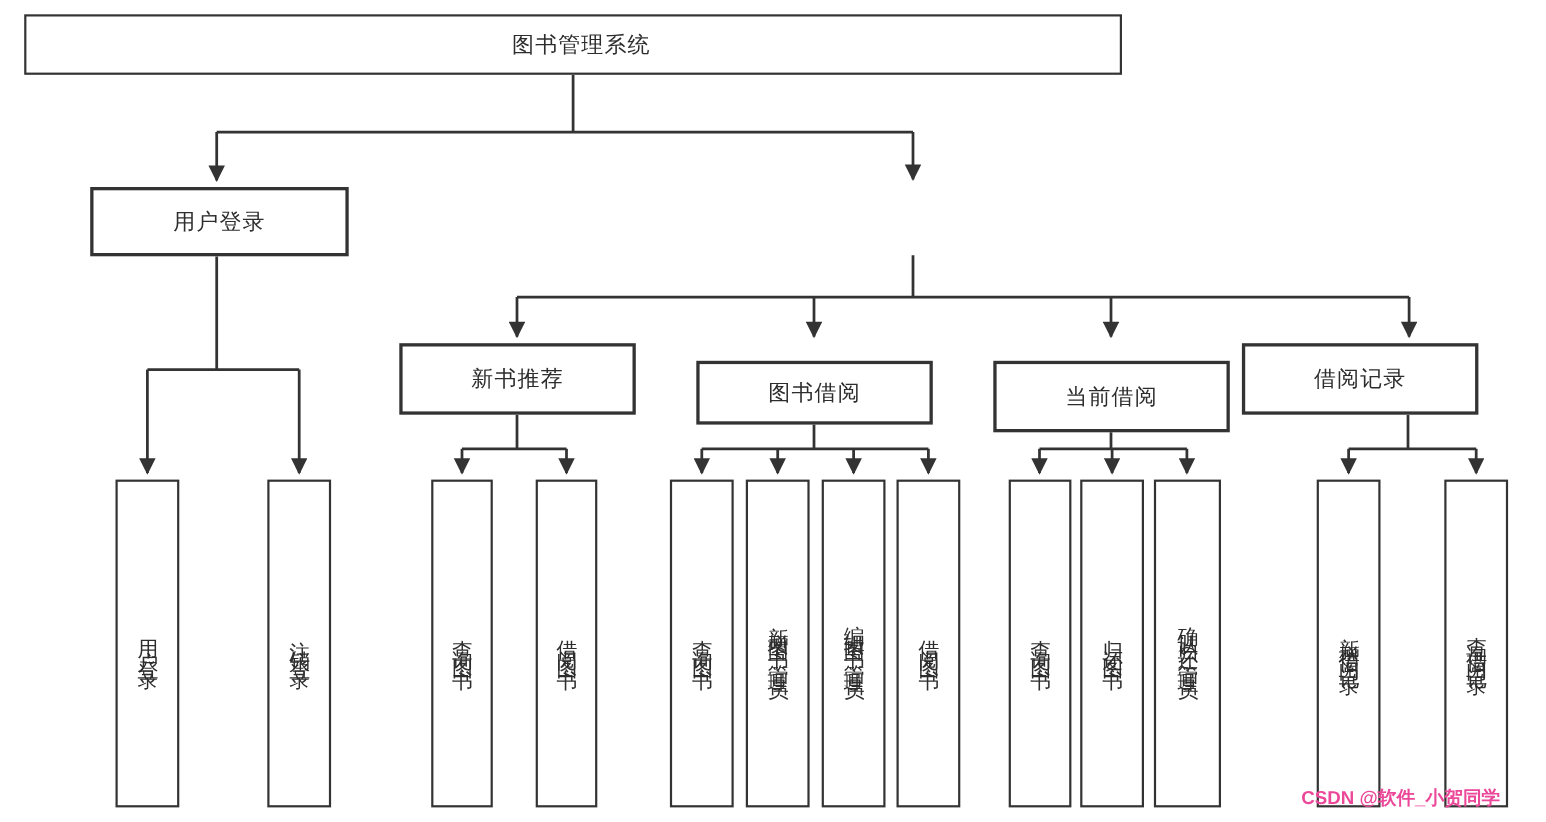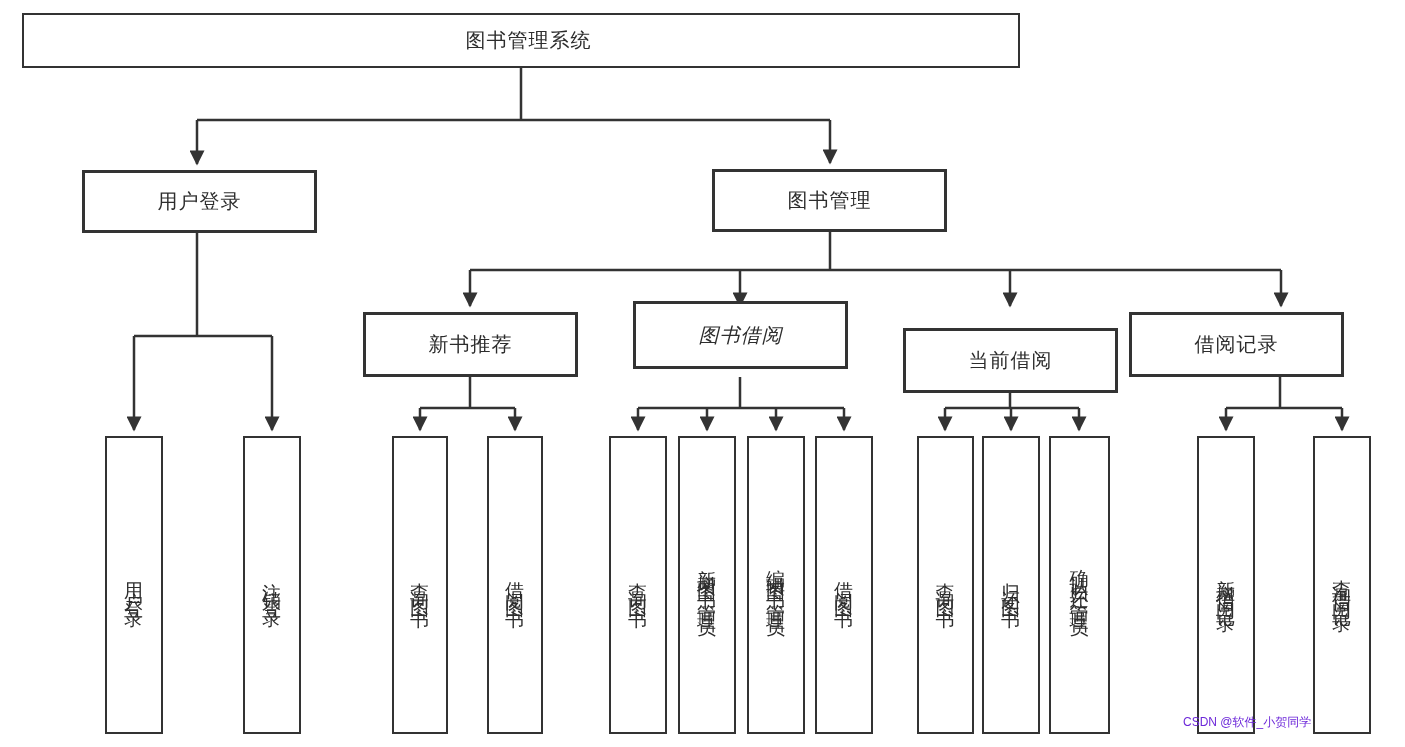--- a/index.html
+++ b/index.html
@@ -18,21 +18,21 @@
     position:absolute;background:#ffffff;border:2px solid #333333;box-sizing:border-box;
     display:flex;align-items:center;justify-content:center;
   }
   .leaf > span{
     writing-mode:vertical-rl;text-orientation:upright;
     font-size:19px;line-height:1;letter-spacing:9px;color:#2d2d2d;white-space:nowrap;
   }
   .leaf.long > span{letter-spacing:7px;}
   .watermark{
     position:absolute;left:1183px;top:714px;width:215px;
-    font-size:12px;color:#6d28d9;white-space:nowrap;z-index:5;
+    font-size:17px;color:#ec4899;white-space:nowrap;z-index:5;font-weight:bold;
   }
 </style>
 </head>
 <body>
 
 <div class="canvas">
 
   <svg class="connectors" viewBox="0 0 1405 747" xmlns="http://www.w3.org/2000/svg">
     <defs>
       <marker id="arrow" viewBox="0 0 10 10" refX="9" refY="5" markerWidth="8" markerHeight="6" orient="auto">
@@ -71,28 +71,25 @@
     </g>
   </svg>
 
   <div class="node root" style="left:22px;top:13px;width:998px;height:55px;">
     <span>图书管理系统</span>
   </div>
 
   <div class="node" style="left:82px;top:170px;width:235px;height:63px;">
     <span>用户登录</span>
   </div>
-  <div class="node" style="left:712px;top:169px;width:235px;height:63px;">
-    <span>图书管理</span>
-  </div>
 
   <div class="node" style="left:363px;top:312px;width:215px;height:65px;">
     <span>新书推荐</span>
   </div>
-  <div class="node" style="left:633px;top:301px;width:215px;height:68px;font-style:italic;">
+  <div class="node" style="left:633px;top:328px;width:215px;height:58px;">
     <span>图书借阅</span>
   </div>
   <div class="node" style="left:903px;top:328px;width:215px;height:65px;">
     <span>当前借阅</span>
   </div>
   <div class="node" style="left:1129px;top:312px;width:215px;height:65px;">
     <span>借阅记录</span>
   </div>
 
   <div class="leaf" style="left:105px;top:436px;width:58px;height:298px;">

